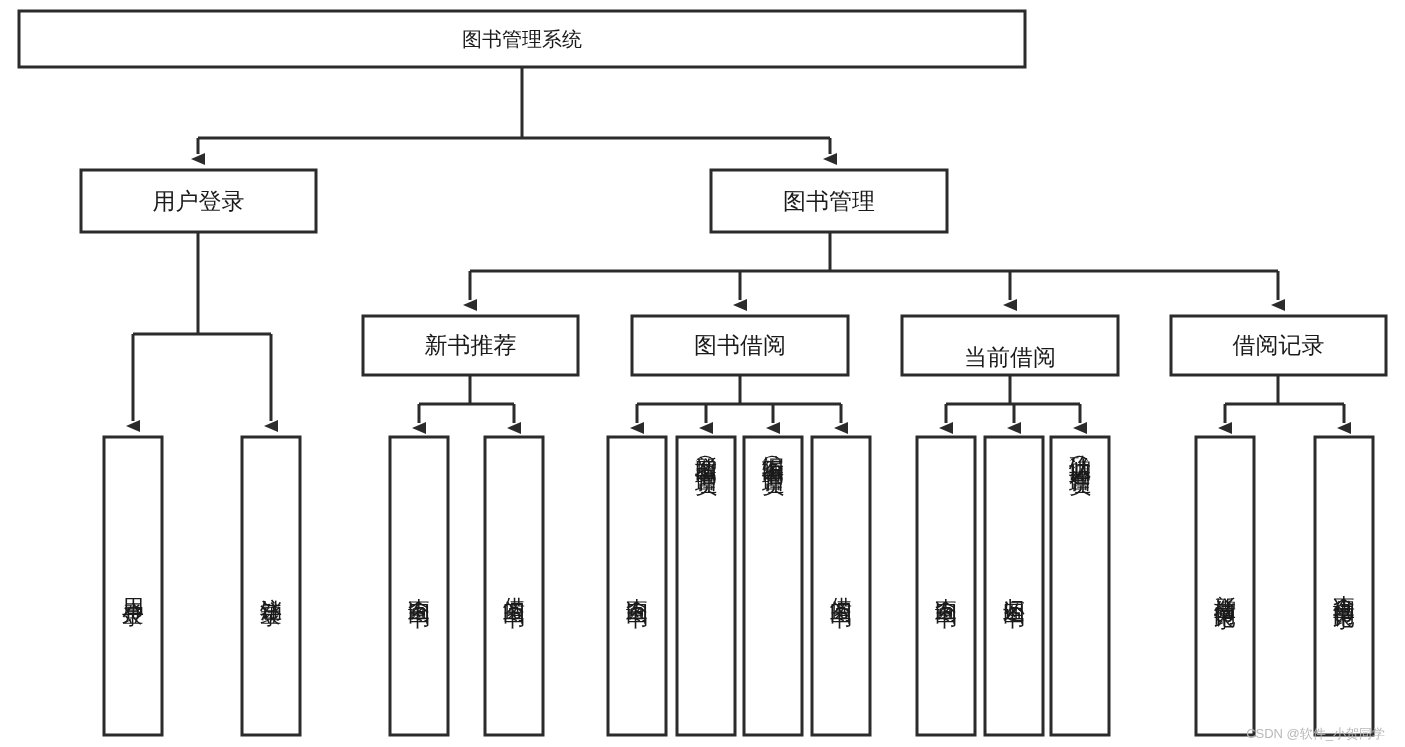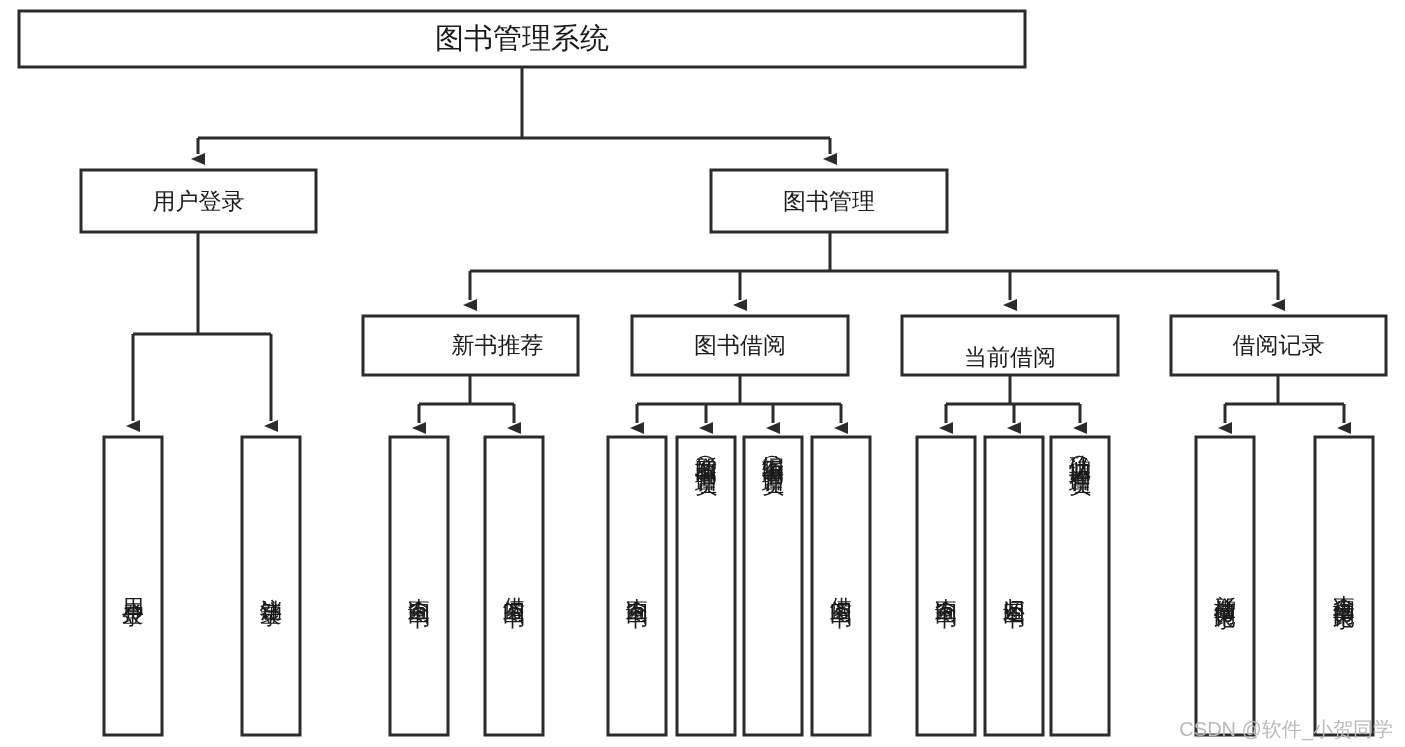--- a/index.html
+++ b/index.html
@@ -61,28 +61,28 @@
     justify-content: center;
     pointer-events: none;
   }
   .horiz-text {
     font-family: "Liberation Sans", "DejaVu Sans", sans-serif;
     font-size: 23px;
     color: #1a1a1a;
     white-space: nowrap;
   }
   .title-text {
-    font-size: 29px;
+    font-size: 20px;
   }
   #watermark {
     position: absolute;
-    right: 12px;
+    right: 20px;
     bottom: 4px;
     font-family: "Liberation Sans", "DejaVu Sans", sans-serif;
-    font-size: 20px;
+    font-size: 13px;
     color: #b9b9b9;
     white-space: nowrap;
     pointer-events: none;
     text-align: right;
   }
 </style>
 </head>
 <body>
 
 <div id="diagram-root">
@@ -167,21 +167,21 @@
     <span class="horiz-text title-text">图书管理系统</span>
   </div>
 
   <div class="horiz-label-wrap" style="left:81px; top:170px; width:235px; height:62px;">
     <span class="horiz-text">用户登录</span>
   </div>
   <div class="horiz-label-wrap" style="left:711px; top:170px; width:236px; height:62px;">
     <span class="horiz-text">图书管理</span>
   </div>
 
-  <div class="horiz-label-wrap" style="left:363px; top:316px; width:215px; height:59px;padding-left:27px;">
+  <div class="horiz-label-wrap" style="left:363px; top:316px; width:215px; height:59px;">
     <span class="horiz-text">新书推荐</span>
   </div>
   <div class="horiz-label-wrap" style="left:632px; top:316px; width:216px; height:59px;text-align:center;">
     <span class="horiz-text">图书借阅</span>
   </div>
   <div class="horiz-label-wrap" style="left:902px; top:328px; width:216px; height:59px;">
     <span class="horiz-text">当前借阅</span>
   </div>
   <div class="horiz-label-wrap" style="left:1171px; top:316px; width:215px; height:59px;border-radius:18px;">
     <span class="horiz-text">借阅记录</span>

